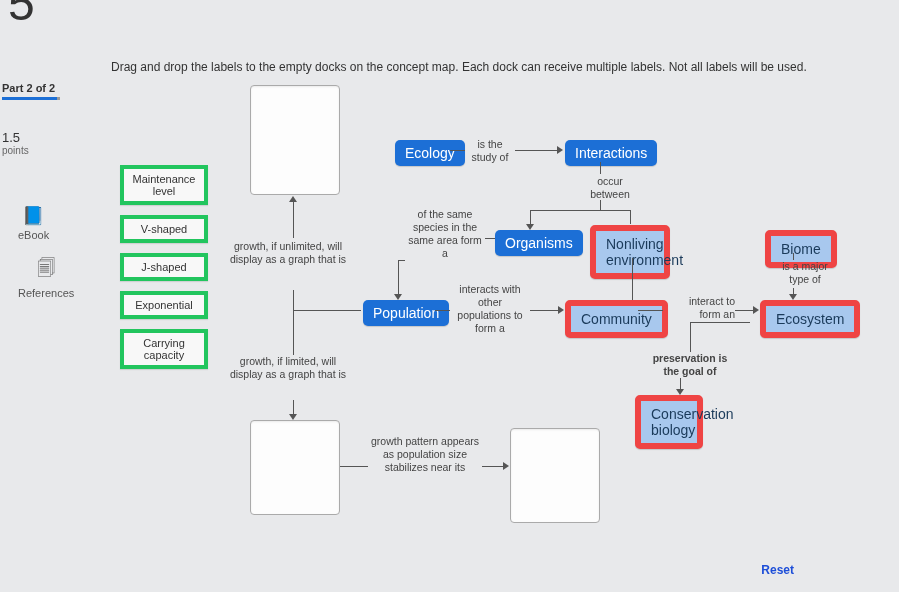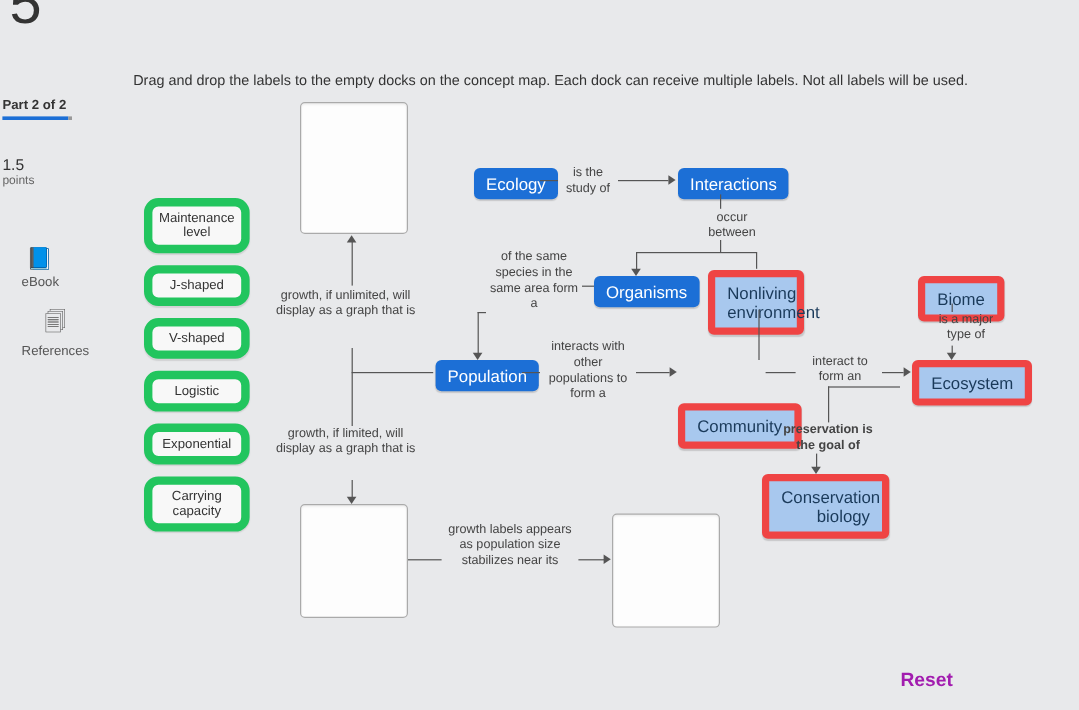--- a/index.html
+++ b/index.html
@@ -67,23 +67,23 @@
     top: 60px; left: 95px;
     right: 8px;
     font-size: 12px;
     color: #333;
     margin-left: 16px;
   }
   .label-col { position: absolute; left: 120px; top: 165px; }
   .drag-label {
     width: 88px;
     min-height: 28px;
-    border: 7px solid #22c55e;
+    border: 4px solid #22c55e;
     background: #f8f8f8;
-    border-radius: 12px;
+    border-radius: 0;
     font-size: 11px;
     display: flex;
     align-items: center;
     justify-content: center;
     text-align: center;
     padding: 4px 2px;
     margin-bottom: 10px;
     cursor: grab;
     box-shadow: 0 1px 1px rgba(0,0,0,0.1);
   }
@@ -118,24 +118,24 @@
     position: absolute;
     width: 0; height: 0;
     border-style: solid;
   }
   .ah-right { border-width: 4px 0 4px 6px; border-color: transparent transparent transparent #555; }
   .ah-down  { border-width: 6px 4px 0 4px; border-color: #555 transparent transparent transparent; }
   .ah-up    { border-width: 0 4px 6px 4px; border-color: transparent transparent #555 transparent; }
   .reset-btn {
     position: absolute;
     bottom: 15px; right: 105px;
-    font-size: 16px;
+    font-size: 12px;
     font-weight: 700;
     cursor: pointer;
-    color: #a21caf;
+    color: #1d4ed8;
   }
 </style>
 </head>
 <body>
 
 <div class="q-num">5</div>
 <div class="part-label">Part 2 of 2</div>
 <div class="part-bar"></div>
 <div class="part-bar2"></div>
 <div class="points-num">1.5</div>
@@ -147,51 +147,50 @@
 </div>
 <div class="side-icon" style="top:255px;">
   <span class="glyph">🗐</span>
   <span>References</span>
 </div>
 
 <div class="instructions">Drag and drop the labels to the empty docks on the concept map. Each dock can receive multiple labels. Not all labels will be used.</div>
 
 <div class="label-col">
   <div class="drag-label">Maintenance level</div>
+  <div class="drag-label">V-shaped</div>
   <div class="drag-label">J-shaped</div>
-  <div class="drag-label">V-shaped</div>
-  <div class="drag-label">Logistic</div>
   <div class="drag-label">Exponential</div>
   <div class="drag-label">Carrying capacity</div>
 </div>
 
 <div class="chip dark" style="top:140px; left:395px;">Ecology</div>
 <div class="chip dark" style="top:140px; left:565px;">Interactions</div>
 <div class="chip dark" style="top:230px; left:495px;">Organisms</div>
 <div class="chip light" style="top:225px; left:590px; width:80px;">Nonliving environment</div>
 <div class="chip dark" style="top:300px; left:363px;">Population</div>
-<div class="chip light" style="top:300px; left:565px;margin-top:36px;">Community</div>
+<div class="chip light" style="top:300px; left:565px;">Community</div>
 <div class="chip light" style="top:230px; left:765px;">Biome</div>
 <div class="chip light" style="top:300px; left:760px;">Ecosystem</div>
-<div class="chip light" style="top:395px; left:635px; width:106px;">Conservation biology</div>
+<div class="chip light" style="top:395px; left:635px; width:68px;">Conservation biology</div>
 
 <div class="dock" style="top:85px; left:250px; width:90px; height:110px;"></div>
 <div class="dock" style="top:420px; left:250px; width:90px; height:95px;"></div>
 <div class="dock" style="top:428px; left:510px; width:90px; height:95px;"></div>
 
 <div class="conn-text" style="top:138px; left:465px; width:50px;">is the study of</div>
 <div class="conn-text" style="top:175px; left:580px; width:60px;">occur between</div>
 <div class="conn-text" style="top:208px; left:405px; width:80px;">of the same species in the same area form a</div>
 <div class="conn-text" style="top:240px; left:228px; width:120px;">growth, if unlimited, will display as a graph that is</div>
 <div class="conn-text" style="top:355px; left:228px; width:120px;">growth, if limited, will display as a graph that is</div>
 <div class="conn-text" style="top:283px; left:450px; width:80px;">interacts with other populations to form a</div>
-<div class="conn-text" style="top:295px; left:665px; width:70px;">interact to form an</div>
+<div class="conn-text" style="top:295px; left:665px; width:70px;text-align:right;">interact to form an</div>
 <div class="conn-text" style="top:260px; left:763px; width:60px;margin-left:12px;">is a major type of</div>
 <div class="conn-text" style="top:352px; left:650px; width:80px;font-weight:bold;">preservation is the goal of</div>
-<div class="conn-text" style="top:435px; left:370px; width:110px;">growth labels appears as population size stabilizes near its</div>
+<div class="conn-text" style="top:435px; left:370px; width:110px;">growth pattern appears as population size stabilizes near its</div>
 
 <div class="arrow-h" style="top:150px; left:450px; width:15px;"></div>
 <div class="arrow-h" style="top:150px; left:515px; width:42px;"></div>
 <div class="arrowhead ah-right" style="top:146px; left:557px;"></div>
 
 <div class="arrow-v" style="top:162px; left:600px; height:12px;"></div>
 <div class="arrow-v" style="top:200px; left:600px; height:10px;"></div>
 <div class="arrow-h" style="top:210px; left:530px; width:100px;"></div>
 <div class="arrow-v" style="top:210px; left:530px; height:18px;"></div>
 <div class="arrow-v" style="top:210px; left:630px; height:14px;"></div>

